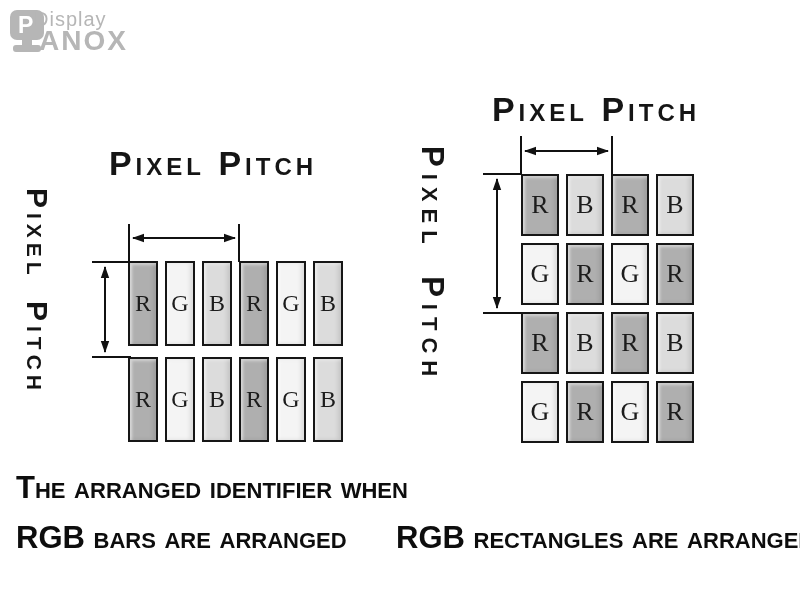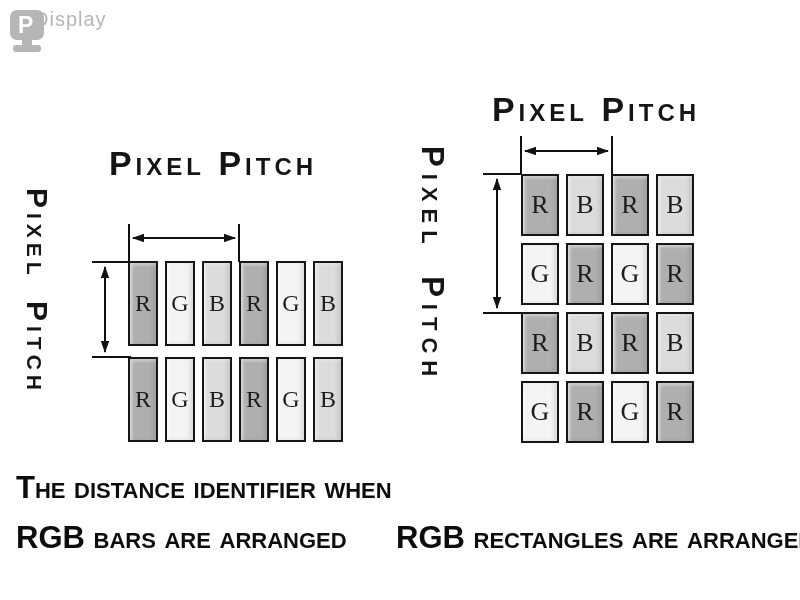--- a/index.html
+++ b/index.html
@@ -60,20 +60,21 @@
 
 <div id="canvas">
 
   <div class="logo" style="color: rgb(182, 182, 182);">
     <div class="monitor">
       <span class="pletter">P</span>
     </div>
     <i class="neck"></i>
     <i class="base"></i>
     <div class="w-top">Display</div>
+    <div class="w-bottom">ANOX</div>
   </div>
 
   <div class="diag-title t-left">Pixel Pitch</div>
   <div class="v-label v-left">Pixel Pitch</div>
   <div class="grid bars-grid">
       <div class="row">
         <div class="cell" style="background-color: rgb(175, 175, 175);">R</div>
         <div class="cell" style="background-color: rgb(244, 244, 244);">G</div>
         <div class="cell" style="background-color: rgb(220, 220, 220);">B</div>
         <div class="cell" style="background-color: rgb(175, 175, 175);">R</div>
@@ -82,21 +83,21 @@
       </div>
       <div class="row">
         <div class="cell" style="background-color: rgb(175, 175, 175);">R</div>
         <div class="cell" style="background-color: rgb(244, 244, 244);">G</div>
         <div class="cell" style="background-color: rgb(220, 220, 220);">B</div>
         <div class="cell" style="background-color: rgb(175, 175, 175);">R</div>
         <div class="cell" style="background-color: rgb(244, 244, 244);">G</div>
         <div class="cell" style="background-color: rgb(220, 220, 220);">B</div>
       </div>
     </div>
-  <div class="caption c-l1">The distance identifier when</div>
+  <div class="caption c-l1">The arranged identifier when</div>
   <div class="caption c-l2">RGB bars are arranged</div>
 
   <div class="diag-title t-right">Pixel Pitch</div>
   <div class="v-label v-right">Pixel Pitch</div>
   <div class="grid rects-grid">
       <div class="row">
         <div class="cell" style="background-color: rgb(175, 175, 175);">R</div>
         <div class="cell" style="background-color: rgb(220, 220, 220);">B</div>
         <div class="cell" style="background-color: rgb(175, 175, 175);">R</div>
         <div class="cell" style="background-color: rgb(220, 220, 220);">B</div>

